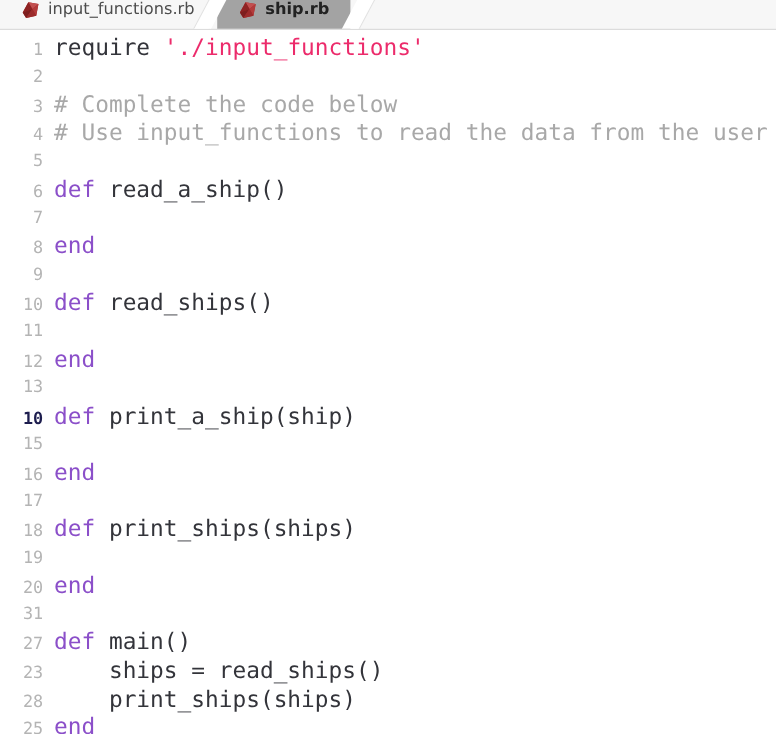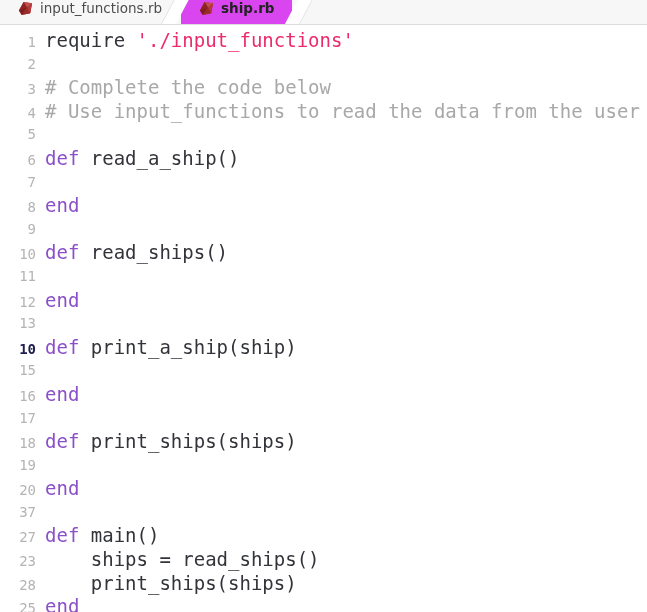--- a/index.html
+++ b/index.html
@@ -43,21 +43,21 @@
     cursor: default;
     background: transparent;
   }
 
   .tab.inactive {
     color: #5a5a5a;
   }
   .tab.inactive .tab-label { color: #4d4d4d; }
 
   .tab.active {
-    background: #d946ef;
+    background: #a3a3a3;
     color: #1b1b1b;
     z-index: 3;
   }
   .tab.active .tab-label { color: #222222; }
 
   
   .tab.active::before,
   .tab.active::after {
     content: "";
     position: absolute;
@@ -200,19 +200,19 @@
       <div class="code-line"><span class="gutter">11</span><span class="code"></span></div>
       <div class="code-line"><span class="gutter">12</span><span class="code"><span class="tok-kw">end</span></span></div>
       <div class="code-line"><span class="gutter">13</span><span class="code"></span></div>
       <div class="code-line current"><span class="gutter">10</span><span class="code"><span class="tok-kw">def</span><span class="tok-plain"> print_a_ship(ship)</span></span></div>
       <div class="code-line"><span class="gutter">15</span><span class="code"></span></div>
       <div class="code-line"><span class="gutter">16</span><span class="code"><span class="tok-kw">end</span></span></div>
       <div class="code-line"><span class="gutter">17</span><span class="code"></span></div>
       <div class="code-line"><span class="gutter">18</span><span class="code"><span class="tok-kw">def</span><span class="tok-plain"> print_ships(ships)</span></span></div>
       <div class="code-line"><span class="gutter">19</span><span class="code"></span></div>
       <div class="code-line"><span class="gutter">20</span><span class="code"><span class="tok-kw">end</span></span></div>
-      <div class="code-line"><span class="gutter">37</span><span class="code"></span></div>
+      <div class="code-line"><span class="gutter">31</span><span class="code"></span></div>
       <div class="code-line"><span class="gutter">27</span><span class="code"><span class="tok-kw">def</span><span class="tok-plain"> main()</span></span></div>
       <div class="code-line"><span class="gutter">23</span><span class="code"><span class="tok-plain">    ships = read_ships()</span></span></div>
       <div class="code-line"><span class="gutter">28</span><span class="code"><span class="tok-plain">    print_ships(ships)</span></span></div>
       <div class="code-line"><span class="gutter">25</span><span class="code"><span class="tok-kw">end</span></span></div>
     </div>
 </div>
 
 </body></html>

